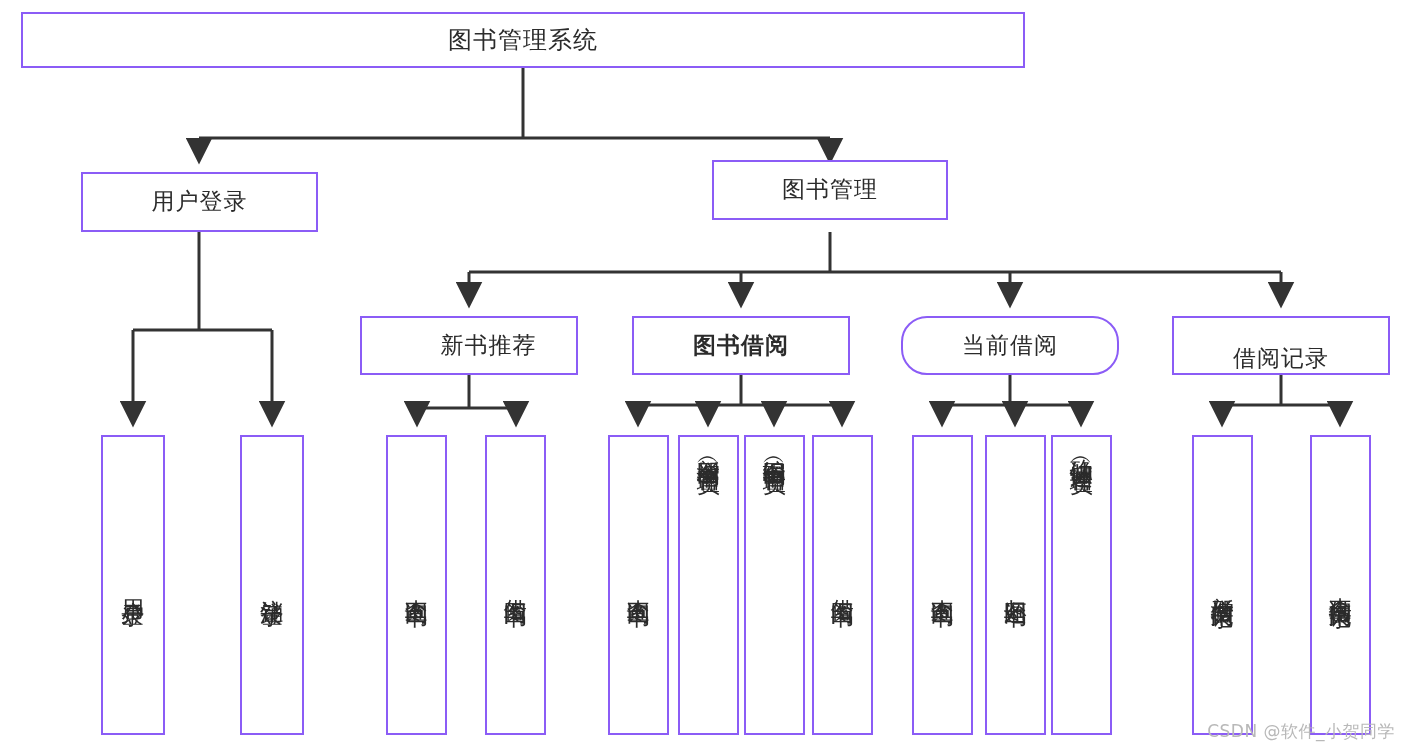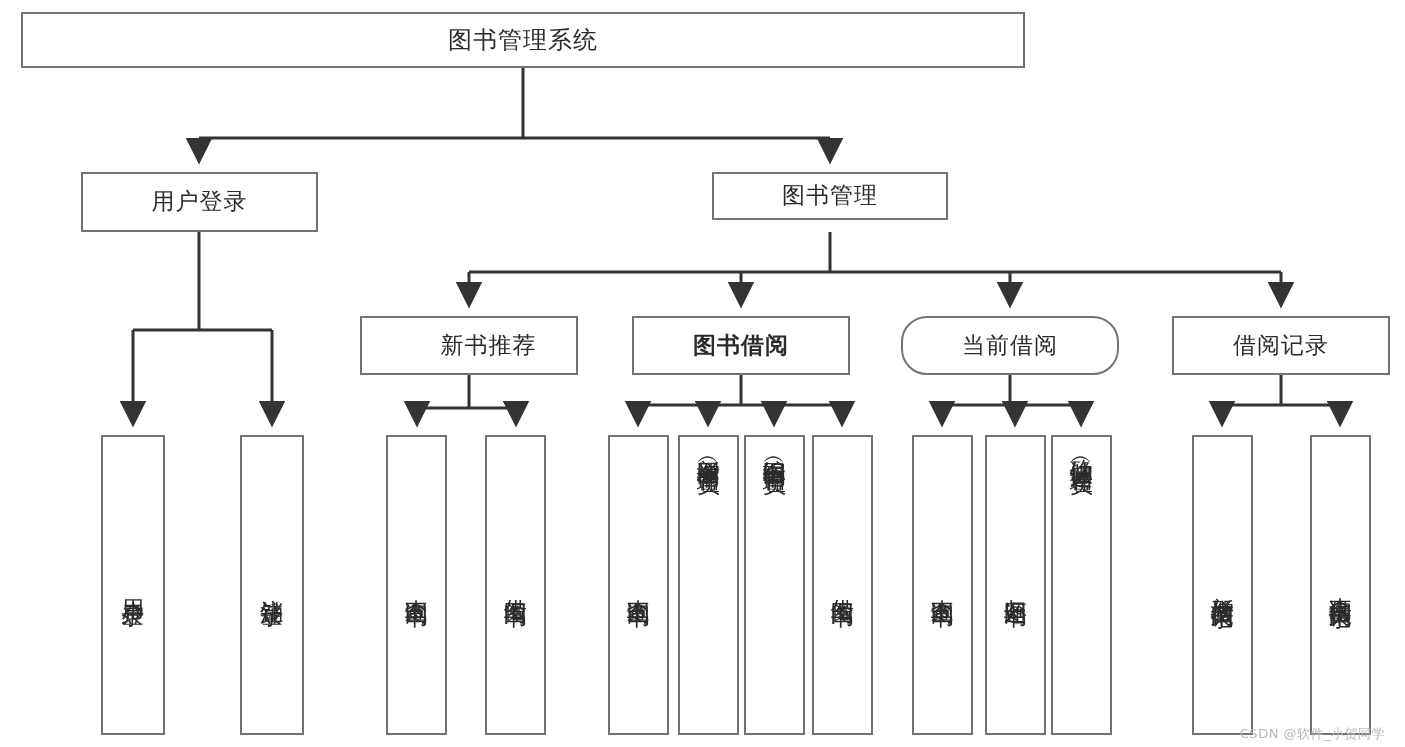--- a/index.html
+++ b/index.html
@@ -21,21 +21,21 @@
   svg#wires {
     position: absolute;
     left: 0;
     top: 0;
     width: 1405px;
     height: 747px;
   }
   .node {
     position: absolute;
     box-sizing: border-box;
-    border: 2px solid #737373;
+    border: 2px solid #8b5cf6;
     background: #ffffff;
     display: flex;
     align-items: center;
     justify-content: center;
     color: #2b2b2b;
   }
   .node.horiz {
     font-size: 23px;
     letter-spacing: 1px;
     line-height: 1.2;
@@ -51,23 +51,23 @@
     writing-mode: vertical-rl;
     text-orientation: upright;
     font-size: 23px;
     line-height: 1.42;
     letter-spacing: 2px;
     white-space: nowrap;
     color: #2b2b2b;
   }
   .watermark {
     position: absolute;
-    right: 20px;
+    right: 10px;
     bottom: 4px;
-    font-size: 13px;
+    font-size: 17px;
     color: #b8b8b8;
     letter-spacing: 0.5px;
     white-space: nowrap;
     margin-top: 44px;
   }
 </style>
 </head>
 <body>
 
 <div id="canvas">
@@ -122,34 +122,34 @@
     </g>
   </svg>
 
   <div class="node horiz root" style="left: 21px; top: 12px; width: 1004px; height: 56px;">
     <span>图书管理系统</span>
   </div>
 
   <div class="node horiz" style="left: 81px; top: 172px; width: 237px; height: 60px;">
     <span>用户登录</span>
   </div>
-  <div class="node horiz" style="left: 712px; top: 172px; width: 236px; height: 48px;">
+  <div class="node horiz" style="left: 712px; top: 160px; width: 236px; height: 60px;">
     <span>图书管理</span>
   </div>
 
   <div class="node horiz" style="left: 360px; top: 316px; width: 218px; height: 59px; padding-left: 39px;">
     <span>新书推荐</span>
   </div>
   <div class="node horiz" style="left: 632px; top: 316px; width: 218px; height: 59px; font-weight: bold;">
     <span>图书借阅</span>
   </div>
   <div class="node horiz" style="left: 901px; top: 316px; width: 218px; height: 59px; border-radius: 26px;">
     <span>当前借阅</span>
   </div>
-  <div class="node horiz" style="left: 1172px; top: 316px; width: 218px; height: 59px;">
+  <div class="node horiz" style="left: 1172px; top: 316px; width: 218px; height: 59px; align-items: flex-end;">
     <span>借阅记录</span>
   </div>
 
   <div class="node leaf" style="left: 101px; top: 435px; width: 64px; height: 300px; align-items: center; padding-top: 0px;">
     <span class="vlabel">用户登录</span>
   </div>
   <div class="node leaf" style="left: 240px; top: 435px; width: 64px; height: 300px; align-items: center; padding-top: 0px;">
     <span class="vlabel">注销登录</span>
   </div>
   <div class="node leaf" style="left: 386px; top: 435px; width: 61px; height: 300px; align-items: center; padding-top: 0px;">

